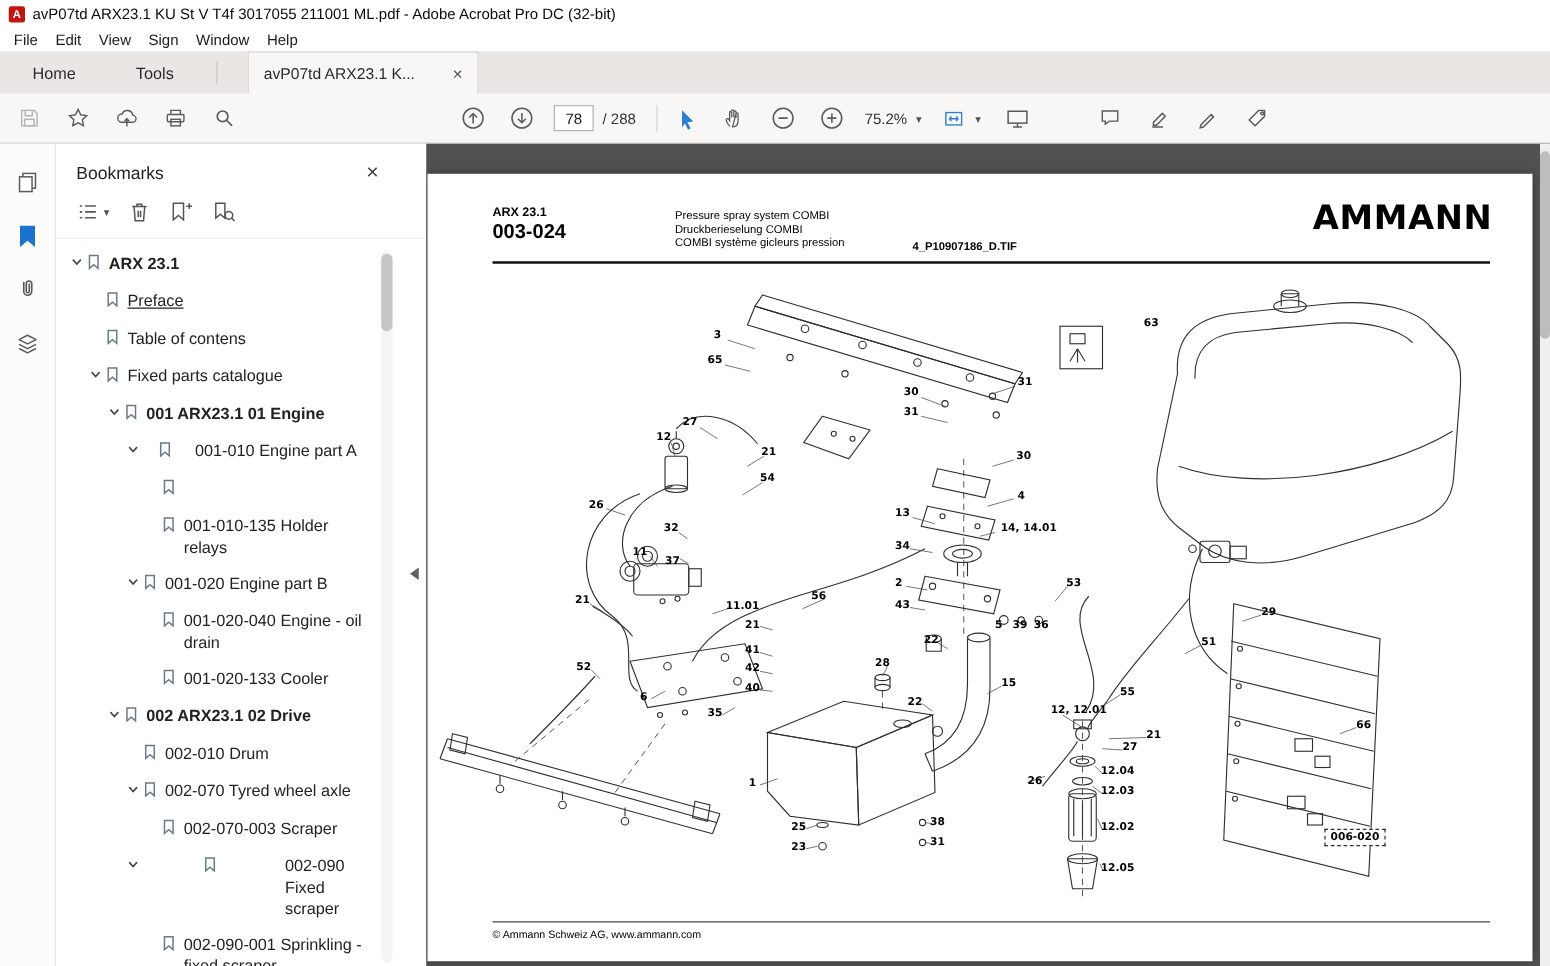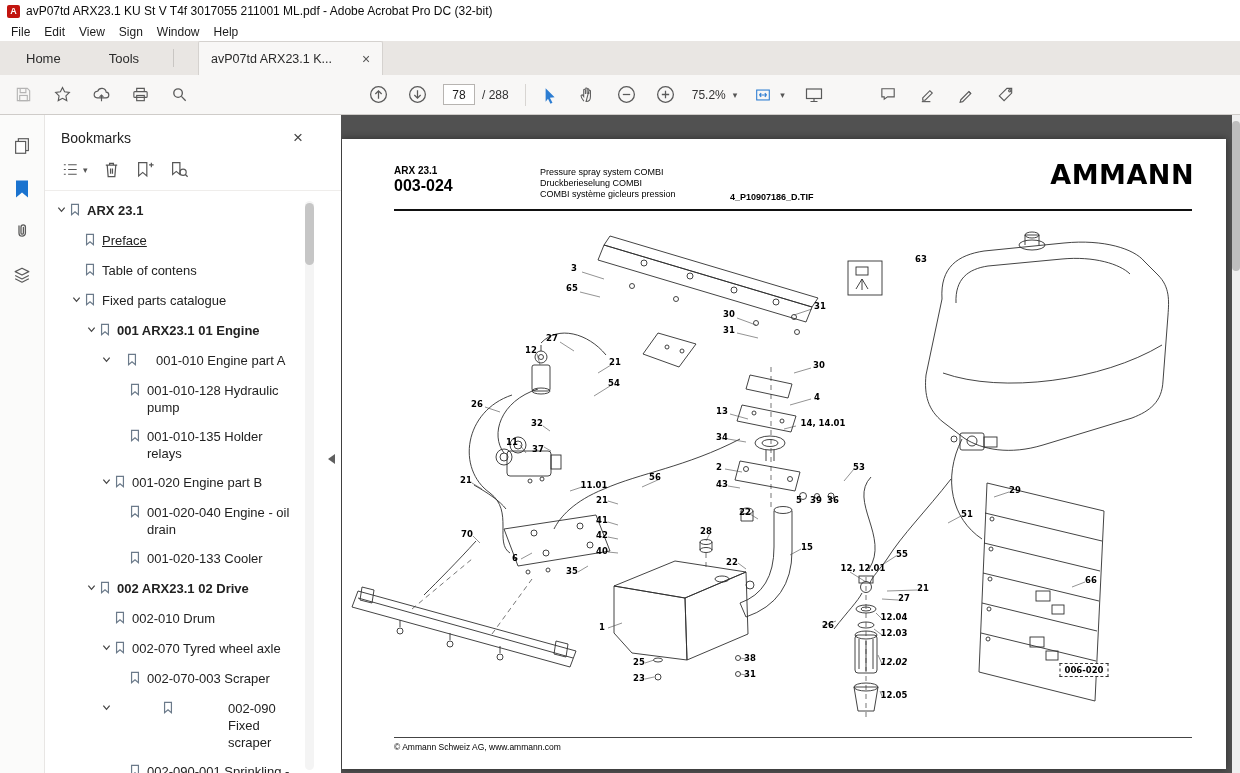--- a/index.html
+++ b/index.html
@@ -338,21 +338,20 @@
             <span class="bm-ico"><svg width="12" height="13" viewBox="0 0 14 15">
                 <path d="M3 1.5h8v12l-4-3.4-4 3.4z" fill="none" stroke="#6b7a8a" stroke-width="1.4"></path>
               </svg></span>
             <span class="bm-label">001-010 Engine  part A</span>
           </div>
           <div class="bm-row" style="padding-left: 68px;">
             <span class="bm-chev"></span>
             <span class="bm-ico"><svg width="12" height="13" viewBox="0 0 14 15">
                 <path d="M3 1.5h8v12l-4-3.4-4 3.4z" fill="none" stroke="#6b7a8a" stroke-width="1.4"></path>
               </svg></span>
-            <span class="bm-label">001-010-128 Hydraulic pump</span>
           </div>
           <div class="bm-row" style="padding-left: 68px;">
             <span class="bm-chev"></span>
             <span class="bm-ico"><svg width="12" height="13" viewBox="0 0 14 15">
                 <path d="M3 1.5h8v12l-4-3.4-4 3.4z" fill="none" stroke="#6b7a8a" stroke-width="1.4"></path>
               </svg></span>
             <span class="bm-label">001-010-135 Holder relays</span>
           </div>
           <div class="bm-row" style="padding-left: 53px;">
             <span class="bm-chev">
@@ -627,38 +626,38 @@
             <span class="callout" style="left: 260px; top: 361px;">21</span>
             <span class="callout" style="left: 457px; top: 361px;">5</span>
             <span class="callout" style="left: 474px; top: 361px;">39</span>
             <span class="callout" style="left: 491px; top: 361px;">36</span>
             <span class="callout" style="left: 673px; top: 351px;">29</span>
             <span class="callout" style="left: 403px; top: 373px;">22</span>
             <span class="callout" style="left: 260px; top: 381px;">41</span>
             <span class="callout" style="left: 625px; top: 375px;">51</span>
             <span class="callout" style="left: 260px; top: 396px;">42</span>
             <span class="callout" style="left: 364px; top: 392px;">28</span>
-            <span class="callout" style="left: 125px; top: 395px;">70</span>
+            <span class="callout" style="left: 125px; top: 395px;">52</span>
             <span class="callout" style="left: 260px; top: 412px;">40</span>
             <span class="callout" style="left: 465px; top: 408px;">15</span>
             <span class="callout" style="left: 390px; top: 423px;">22</span>
             <span class="callout" style="left: 560px; top: 415px;">55</span>
             <span class="callout" style="left: 173px; top: 419px;">6</span>
             <span class="callout" style="left: 230px; top: 432px;">35</span>
             <span class="callout" style="left: 521px; top: 429px;">12, 12.01</span>
             <span class="callout" style="left: 581px; top: 449px;">21</span>
             <span class="callout" style="left: 562px; top: 459px;">27</span>
             <span class="callout" style="left: 749px; top: 441px;">66</span>
             <span class="callout" style="left: 260px; top: 488px;">1</span>
             <span class="callout" style="left: 486px; top: 486px;">26</span>
             <span class="callout" style="left: 552px; top: 478px;">12.04</span>
             <span class="callout" style="left: 552px; top: 494px;">12.03</span>
             <span class="callout" style="left: 408px; top: 519px;">38</span>
             <span class="callout" style="left: 297px; top: 523px;">25</span>
-            <span class="callout" style="left: 552px; top: 523px; font-style: italic;">12.02</span>
+            <span class="callout" style="left: 552px; top: 523px;">12.02</span>
             <span class="callout" style="left: 408px; top: 535px;">31</span>
             <span class="callout" style="left: 297px; top: 539px;">23</span>
             <span class="callout" style="left: 552px; top: 556px;">12.05</span>
             <span class="callout boxed" style="left: 742px; top: 531px;">006-020</span>
           </div>
 
         <div class="pg-footer-rule"></div>
         <div class="pg-footer">© Ammann Schweiz AG, www.ammann.com</div>
       </div>
 

